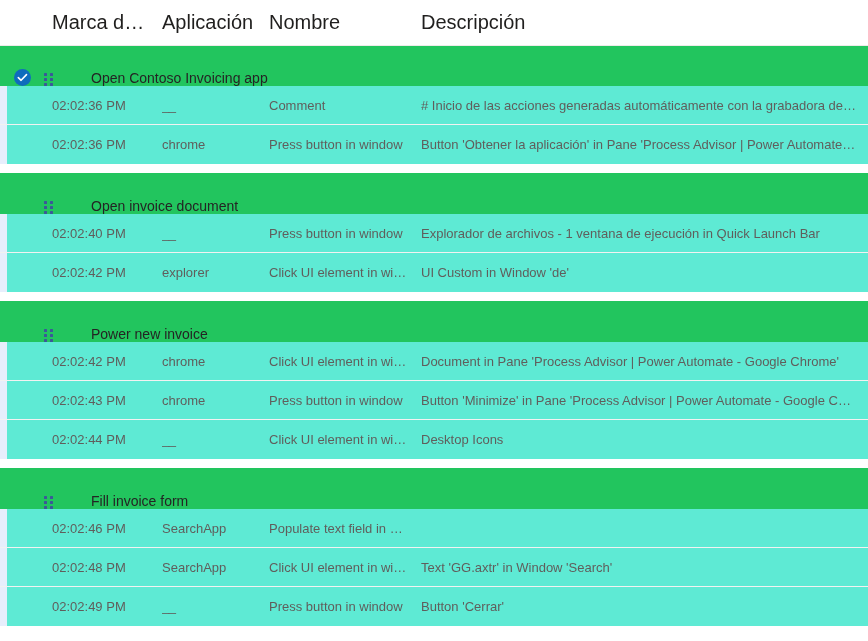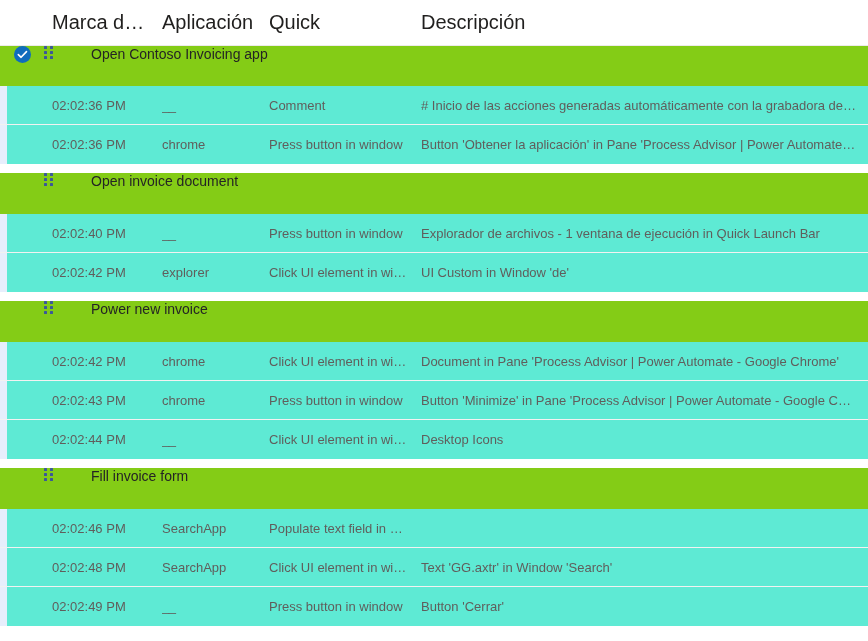--- a/index.html
+++ b/index.html
@@ -45,23 +45,23 @@
   .col-time    { width: 110px; flex: 0 0 110px; }
   .col-app     { width: 107px; flex: 0 0 107px; }
   .col-name    { width: 152px; flex: 0 0 152px; }
   .col-desc    { flex: 1 1 auto; min-width: 0; }
 
   .hdr-pad-left { width: 52px; flex: 0 0 52px; }
 
   
   .group-row {
     height: 41px;
-    background: #84cc16;
-    display: flex;
-    align-items: flex-start;
+    background: #22c55e;
+    display: flex;
+    align-items: flex-end;
     box-sizing: border-box;
     position: relative;
   }
   .group-row.first { height: 40px; }
 
   .check-cell {
     width: 44px;
     flex: 0 0 44px;
     display: flex;
     align-items: center;
@@ -146,21 +146,21 @@
 </style>
 </head>
 <body>
 
 <div class="grid">
 
   <div class="grid-header">
     <div class="hdr-pad-left"></div>
     <div class="hcell col-time">Marca de tie...</div>
     <div class="hcell col-app">Aplicación</div>
-    <div class="hcell col-name">Quick</div>
+    <div class="hcell col-name">Nombre</div>
     <div class="hcell col-desc">Descripción</div>
   </div>
 
   <div id="groups-container">
   <div class="group-block">
     <div class="group-row first">
       <div class="check-cell">
         <span class="checkbox-on">
           <svg width="11" height="11" viewBox="0 0 11 11" aria-hidden="true">
             <path d="M1.3 5.6 L4.1 8.3 L9.5 2.6" fill="none" stroke="#ffffff" stroke-width="1.6" stroke-linecap="round" stroke-linejoin="round"></path>

